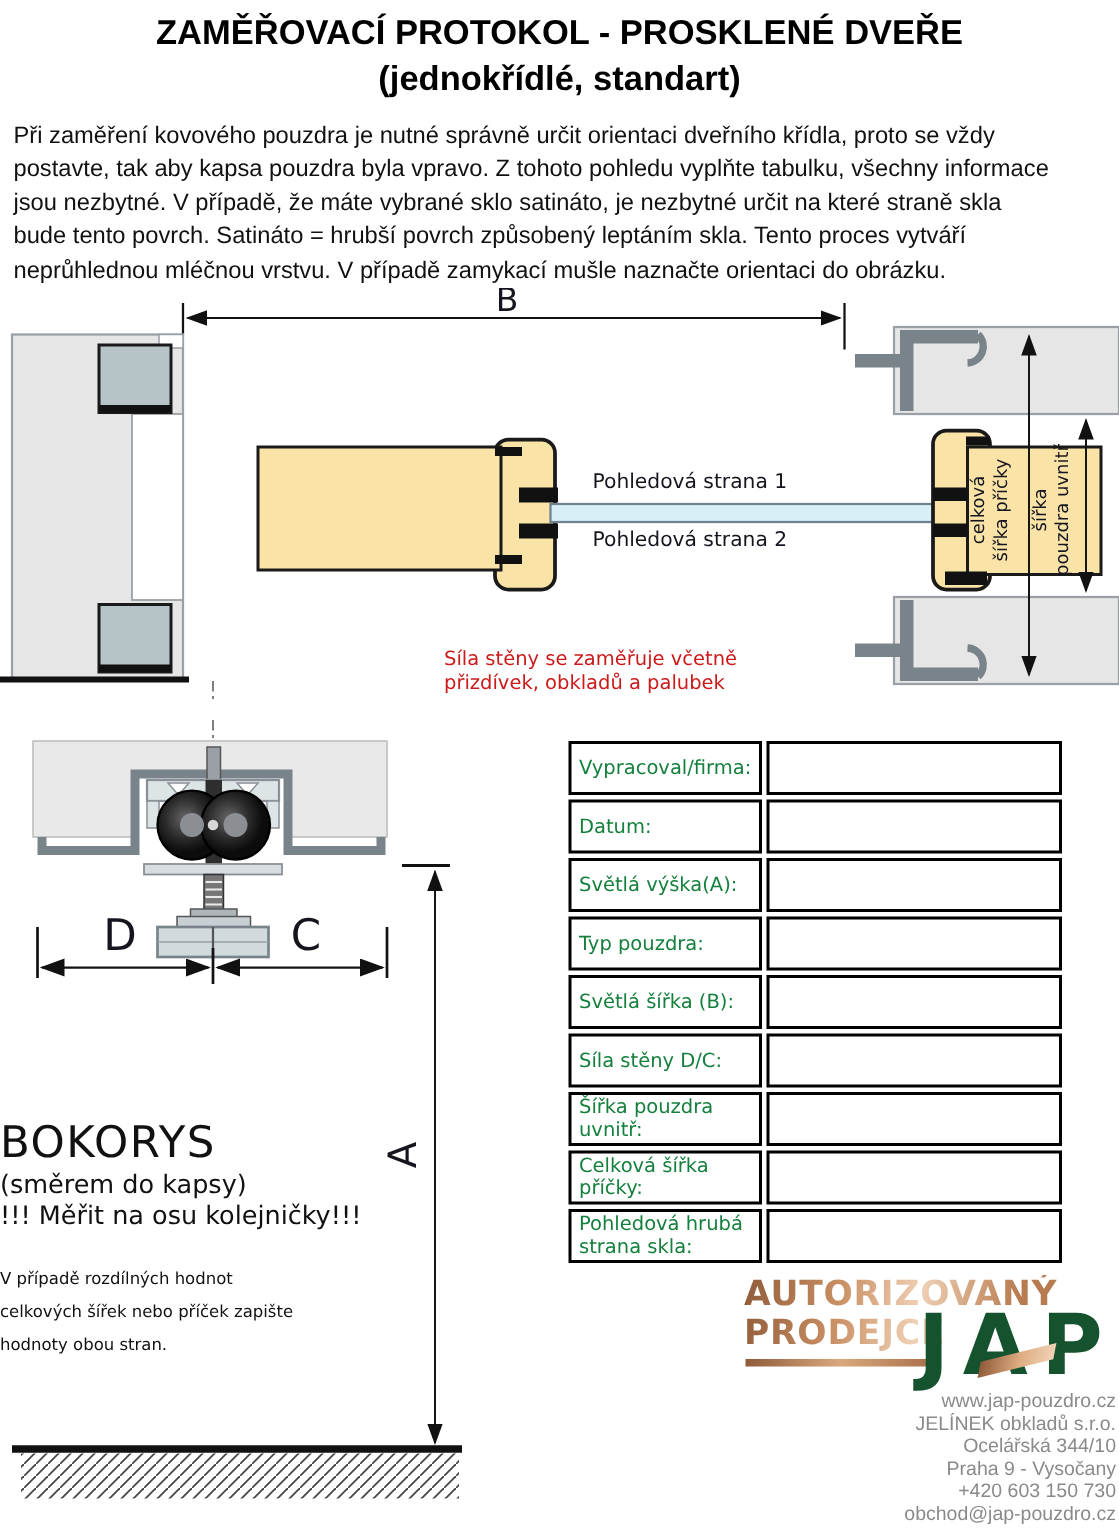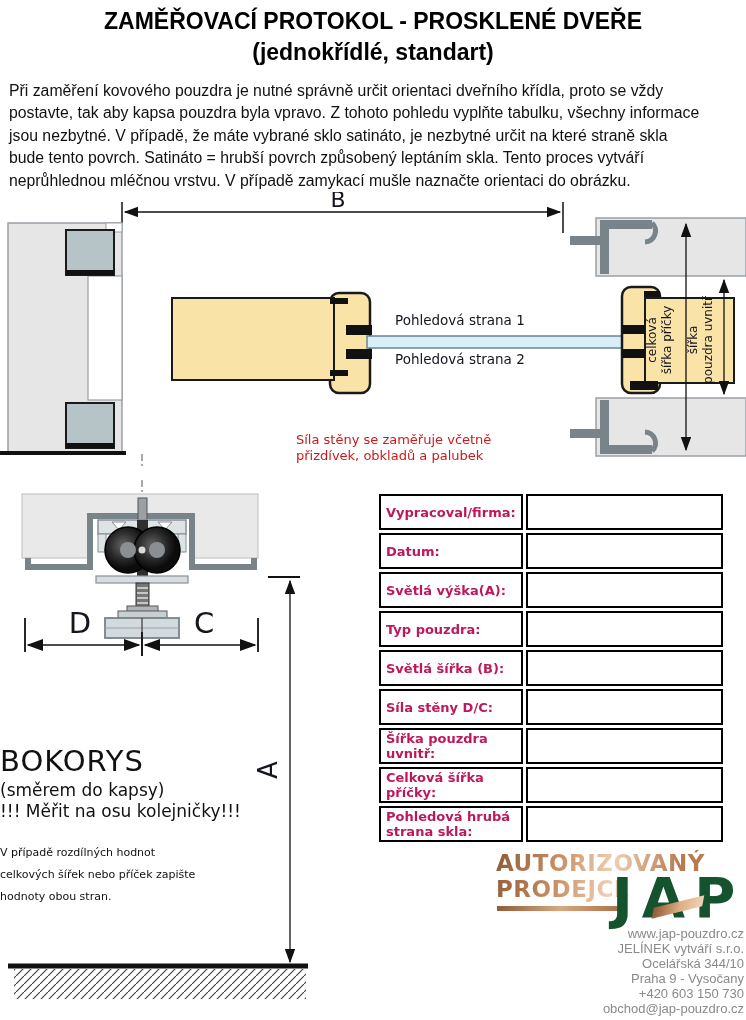--- a/index.html
+++ b/index.html
@@ -13,21 +13,21 @@
   .rednote{position:absolute;left:296px;top:420px;color:#CC1A1A;font-family:"DejaVu Sans",sans-serif;
            font-size:13px;line-height:15.5px;margin-top:12px;}
   .bokorys{position:absolute;left:0;top:742px;width:292px;
            font-family:"DejaVu Sans",sans-serif;color:#111;}
   .bokorys .h{font-size:29px;line-height:38px;letter-spacing:1px;}
   .bokorys .s{font-size:17px;line-height:21px;}
   .bokorys .note{margin-top:20px;font-size:11px;line-height:22px;}
   table.form{position:absolute;left:376px;top:491px;border-collapse:separate;border-spacing:3px;}
   table.form td{box-sizing:border-box;border:2px solid #000;height:36px;vertical-align:middle;
                 padding:1px 5px;font-family:"DejaVu Sans",sans-serif;}
-  td.lbl{width:129px;font-weight:bold;font-size:13px;line-height:15px;color:#be185d;}
+  td.lbl{width:129px;font-weight:normal;font-size:13px;line-height:15px;color:#15803d;}
   td.val{width:197px;font-size:13px;}
   .authblock{position:absolute;left:496px;top:850px;font-family:"DejaVu Sans",sans-serif;
              font-weight:bold;font-size:23px;line-height:26px;letter-spacing:.5px;
              background:linear-gradient(100deg,#8F5B39 0%,#C98F63 30%,#EFD0B4 55%,#B87B50 85%);
              -webkit-background-clip:text;background-clip:text;color:transparent;}
   .copperbar{position:absolute;left:497px;top:906px;width:126px;height:5px;
              background:linear-gradient(90deg,#8F5B39,#D9A87D 50%,#A96F48);}
   .japlogo{position:absolute;left:612px;top:868px;width:134px;height:62px;}
   .japlogo .letters{font-family:"DejaVu Sans",sans-serif;font-weight:bold;font-size:56px;
                     line-height:60px;letter-spacing:9px;color:#14532d;}
@@ -261,20 +261,20 @@
     <div>AUTORIZOVANÝ</div>
     <div>PRODEJCE</div>
   </div>
   <div class="copperbar"></div>
   <div class="japlogo">
     <div class="letters">JAP</div>
     <div class="ribbon2"></div>
   </div>
   <div class="contact">
     <div>www.jap-pouzdro.cz</div>
-    <div>JELÍNEK vytváří s.r.o.</div>
+    <div>JELÍNEK obkladů s.r.o.</div>
     <div>Ocelářská 344/10</div>
     <div>Praha 9 - Vysočany</div>
     <div>+420 603 150 730</div>
     <div>obchod@jap-pouzdro.cz</div>
   </div>
 
 </div>
 
 </body></html>

